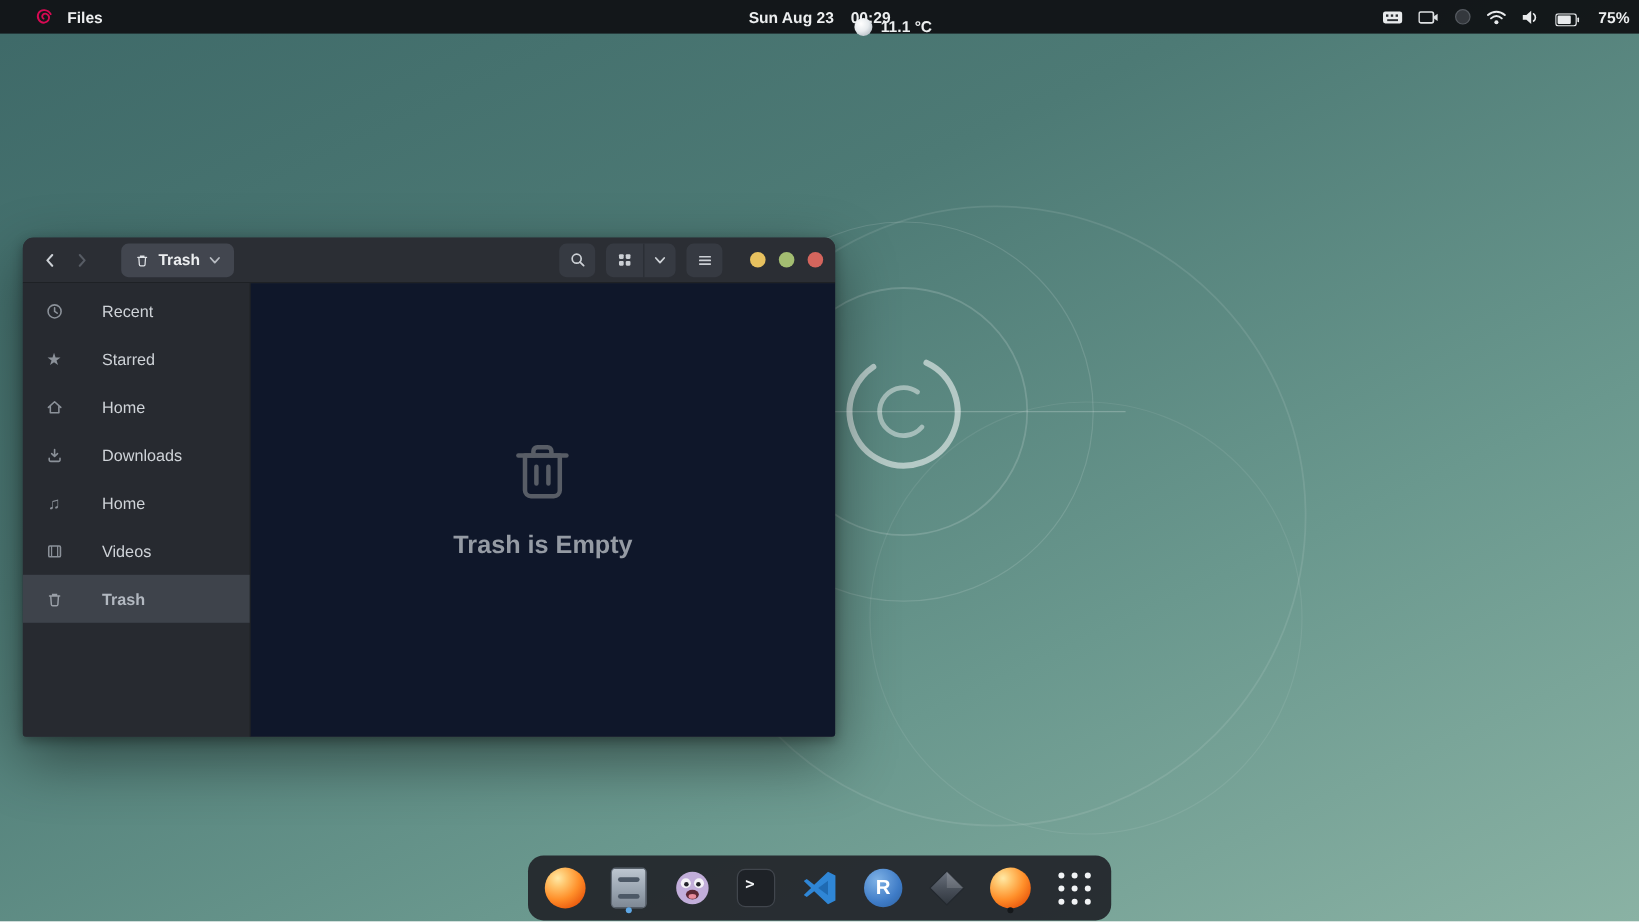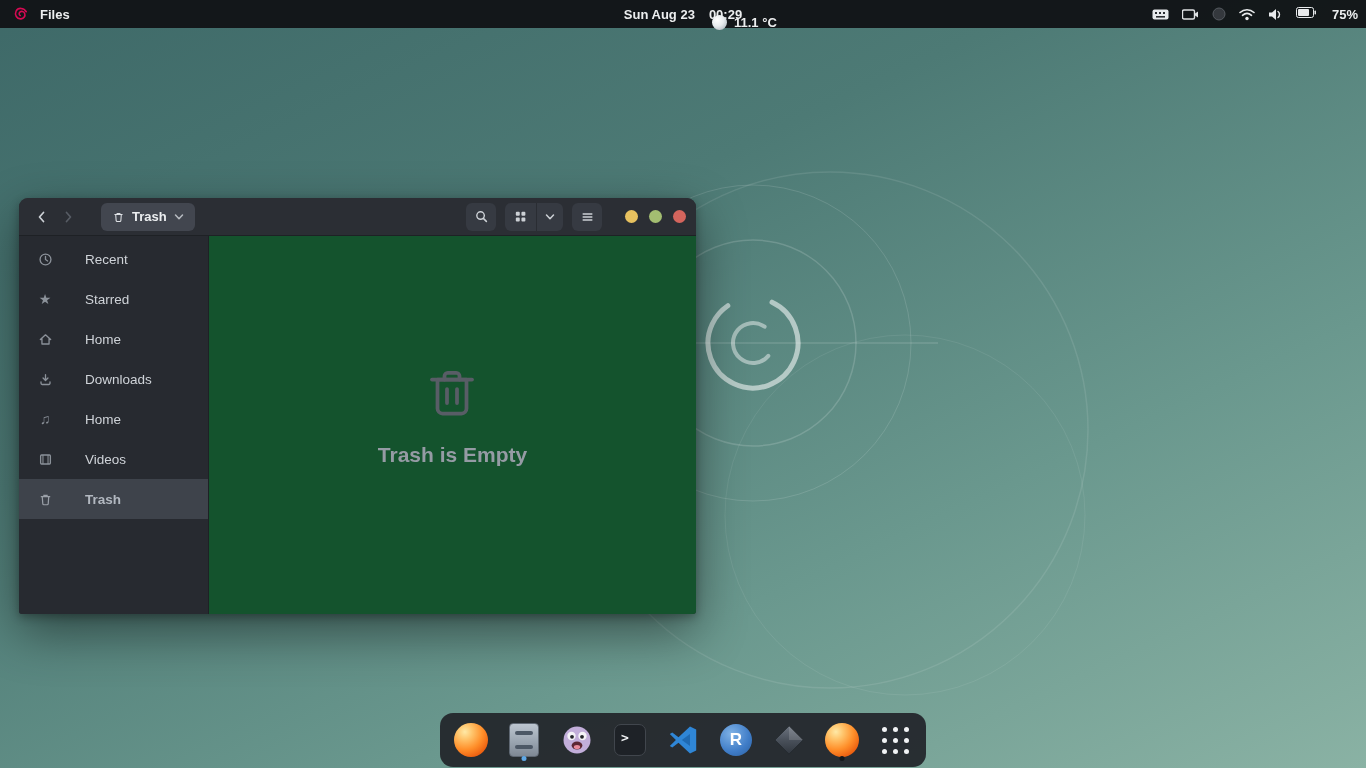--- a/index.html
+++ b/index.html
@@ -8,29 +8,29 @@
   .screen { position:relative; width:1366px; height:768px;
     background:linear-gradient(155deg,#3e6968 0%,#4d7a75 35%,#6a988e 68%,#8ab2a4 100%); }
 
   
   .desktop-art { position:absolute; left:0; top:0; pointer-events:none; }
 
   
   .topbar { position:absolute; left:0; top:0; width:100%; height:28px;
     background:rgba(18,21,24,0.98); display:flex; align-items:center;
     color:#eceeef; font-size:13px; font-weight:700; z-index:50; }
-  .topbar-left { display:flex; align-items:center; gap:10px; padding-left:12px; }
+  .topbar-left { display:flex; align-items:center; gap:10px; padding-left:28px; }
   .topbar-center { position:absolute; left:50%; transform:translateX(-50%);
     display:flex; align-items:center; gap:6px; height:28px; }
   .weather { position:absolute; left:712px; top:0; height:44px; display:flex; align-items:center; gap:7px; }
   .moon { width:15px; height:15px; border-radius:50%;
     background:radial-gradient(circle at 36% 32%, #ffffff 0%, #e7ebee 45%, #b9c1c8 80%, #9aa2aa 100%); }
   .topbar-right { position:absolute; right:8px; top:0; height:28px; display:flex; align-items:center; gap:13px; }
   .tb-icn { display:flex; align-items:center; }
-  .batt-wrap { display:flex; align-items:flex-start; gap:16px; }
+  .batt-wrap { display:flex; align-items:flex-end; gap:16px; }
   .clock-date { margin-right:8px; }
 
   
   .window { position:absolute; left:19px; top:198px; width:677px; height:416px;
     border-radius:9px 9px 3px 3px; overflow:hidden; background:#31353c;
     box-shadow:0 18px 50px rgba(0,0,0,0.45), 0 3px 10px rgba(0,0,0,0.3); z-index:20;
     display:flex; flex-direction:column; }
   .headerbar { height:38px; flex:0 0 38px; background:#2b2e34; border-bottom:1px solid #1e2125;
     display:flex; align-items:center; padding:0 10px; }
   .nav-btn { width:26px; height:26px; border:none; background:transparent; border-radius:6px;
@@ -50,21 +50,21 @@
 
   .win-body { flex:1; display:flex; min-height:0; }
   .sidebar { width:190px; background:#272a30; border-right:1px solid #1e2125; padding-top:3px; }
   .side-item { height:40px; display:flex; align-items:center; padding-left:18px; cursor:pointer; }
   .side-item .s-icn { width:16px; height:16px; margin-right:32px; display:flex; align-items:center; justify-content:center;
     color:#8b9199; font-size:14px; line-height:16px; }
   .side-item .s-lbl { font-size:13.5px; color:#cfd3d8; }
   .side-item.selected { background:#3e434b; }
   .side-item.selected .s-lbl { color:#b2b8c0; font-weight:700; }
 
-  .main { flex:1; background:#14532d; display:flex; align-items:center; justify-content:center; }
+  .main { flex:1; background:#0f172a; display:flex; align-items:center; justify-content:center; }
   .empty-state { display:flex; flex-direction:column; align-items:center; gap:20px; transform:translateY(-10px); }
   .empty-title { font-size:21px; font-weight:700; color:#959ba4; }
 
   
   .dock { position:absolute; left:50%; bottom:1px; transform:translateX(-50%);
     background:rgba(36,39,44,0.95); border-radius:13px; display:flex; align-items:center;
     gap:15px; padding:6px 12px; z-index:40; }
   .dock-item { position:relative; width:38px; height:42px; display:flex; align-items:center; justify-content:center; cursor:pointer; }
   .run-dot { position:absolute; bottom:0px; left:50%; transform:translateX(-50%); width:5px; height:5px; border-radius:50%; }
   .dot-blue { background:#5fa8e6; } .dot-dark { background:#15181b; }

